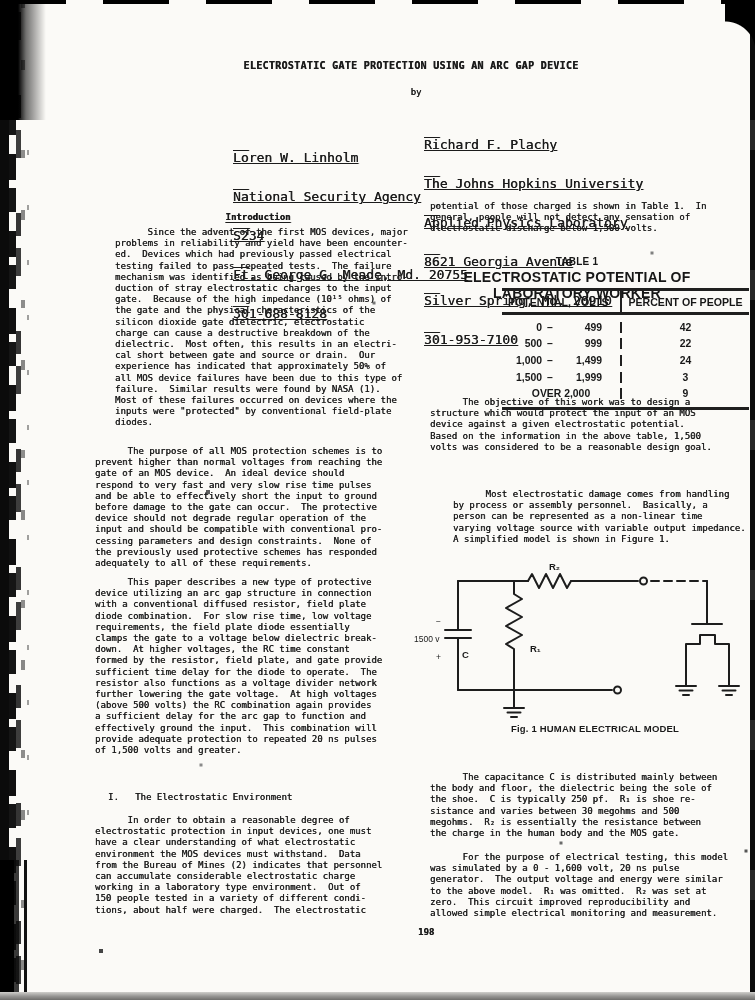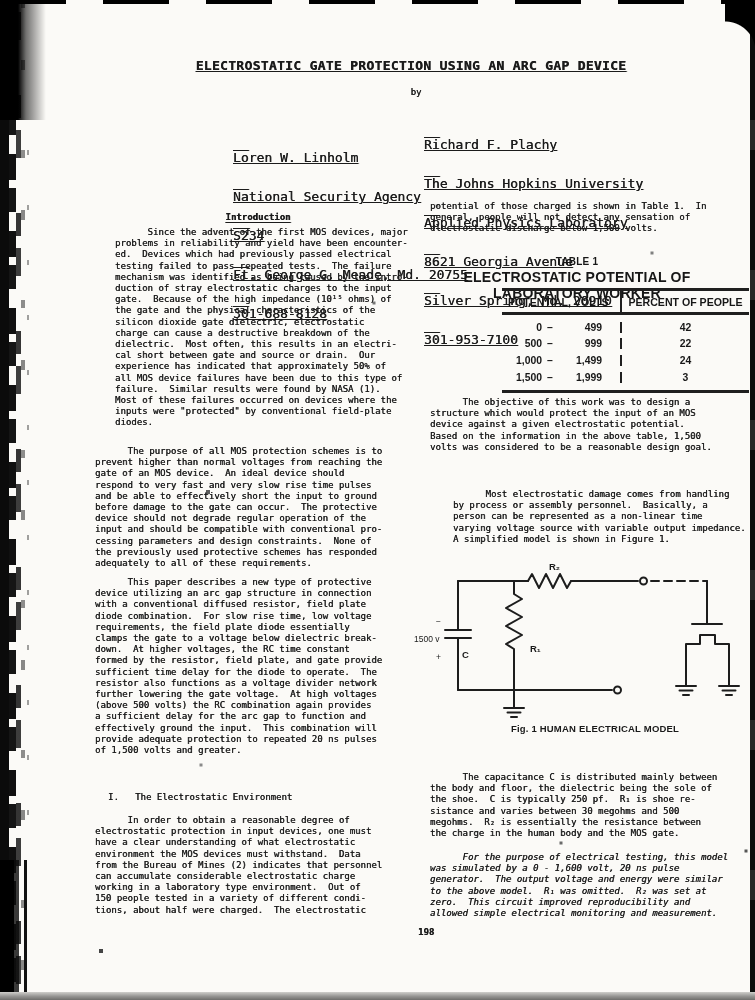--- a/index.html
+++ b/index.html
@@ -3,21 +3,21 @@
 <meta charset="utf-8">
 <style>
   html,body{margin:0;padding:0;}
   body{width:755px;height:1000px;position:relative;background:#fbfaf7;overflow:hidden;
        font-family:"DejaVu Sans Mono", monospace;}
   .abs{position:absolute;}
   
   .tw{position:absolute;white-space:pre;color:#1b1b1b;
       font:9px/11.2px "DejaVu Sans Mono", monospace;
       text-shadow:0.35px 0 0 #2a2a2a;}
-  .title{font-weight:bold;font-size:13px;letter-spacing:.3px;text-align:center;text-decoration:underline;}
+  .title{font-weight:bold;font-size:10px;letter-spacing:.3px;text-align:center;}
   .center{text-align:center;}
   .auth{line-height:13px;font-size:13px;text-decoration:underline;}
   .uline{text-decoration:underline;text-underline-offset:2px;}
   
   .sans{font-family:"Liberation Sans", sans-serif;color:#171717;}
   .tbl-title{position:absolute;left:430px;width:294px;text-align:center;font-weight:bold;font-size:10px;letter-spacing:.2px;}
   .tbl{position:absolute;left:455px;top:288px;width:247px;border-top:3px solid #1f1f1f;border-bottom:3px solid #1f1f1f;margin-left:47px;}
   .trow{display:flex;align-items:center;}
   .tbl .c1{width:120px;border-right:2px solid #1f1f1f;box-sizing:border-box;}
   .tbl .c2{flex:1;text-align:center;}
@@ -193,20 +193,26 @@
       <div class="c2">24</div>
     </div>
     <div class="trow">
       <div class="c1 range">
         <span class="lo">1,500</span>
           <span class="da">–</span>
           <span class="hi">1,999</span>
       </div>
       <div class="c2">3</div>
     </div>
+    <div class="trow">
+      <div class="c1">
+          <div class="rowlabel">OVER 2,000</div>
+        </div>
+      <div class="c2">9</div>
+    </div>
   </div>
 </div>
 
 <div class="tw" style="left:430px;top:397px;">      The objective of this work was to design a
 structure which would protect the input of an MOS
 device against a given electrostatic potential.
 Based on the information in the above table, 1,500
 volts was considered to be a reasonable design goal.</div>
 <div class="tw" style="left:430px;top:489px;margin-left:23px;">      Most electrostatic damage comes from handling
 by process or assembly personnel.  Basically, a
@@ -248,20 +254,20 @@
   <text x="50" y="102" class="fig-lbl-b">C</text>
   <text x="183" y="176" text-anchor="middle" class="fig-caption">Fig. 1   HUMAN ELECTRICAL MODEL</text>
 </svg>
 
 <div class="tw" style="left:430px;top:772px;">      The capacitance C is distributed mainly between
 the body and floor, the dielectric being the sole of
 the shoe.  C is typically 250 pf.  R₁ is shoe re-
 sistance and varies between 30 megohms and 500
 megohms.  R₂ is essentially the resistance between
 the charge in the human body and the MOS gate.</div>
-<div class="tw" style="left:430px;top:852px;font-style:italic;">      For the purpose of electrical testing, this model
+<div class="tw" style="left:430px;top:852px;">      For the purpose of electrical testing, this model
 was simulated by a 0 - 1,600 volt, 20 ns pulse
 generator.  The output voltage and energy were similar
 to the above model.  R₁ was omitted.  R₂ was set at
 zero.  This circuit improved reproducibility and
 allowed simple electrical monitoring and measurement.</div>
 
 <div class="tw" style="left:418px;top:927px;font-weight:bold;">198</div>
 
 </body></html>

